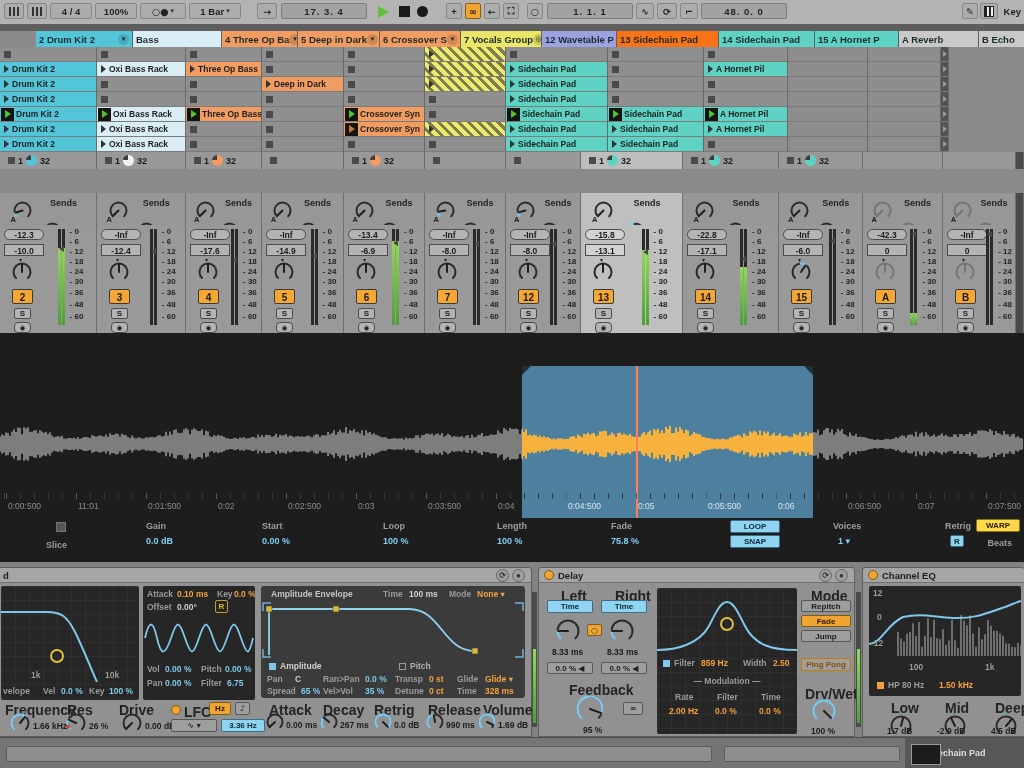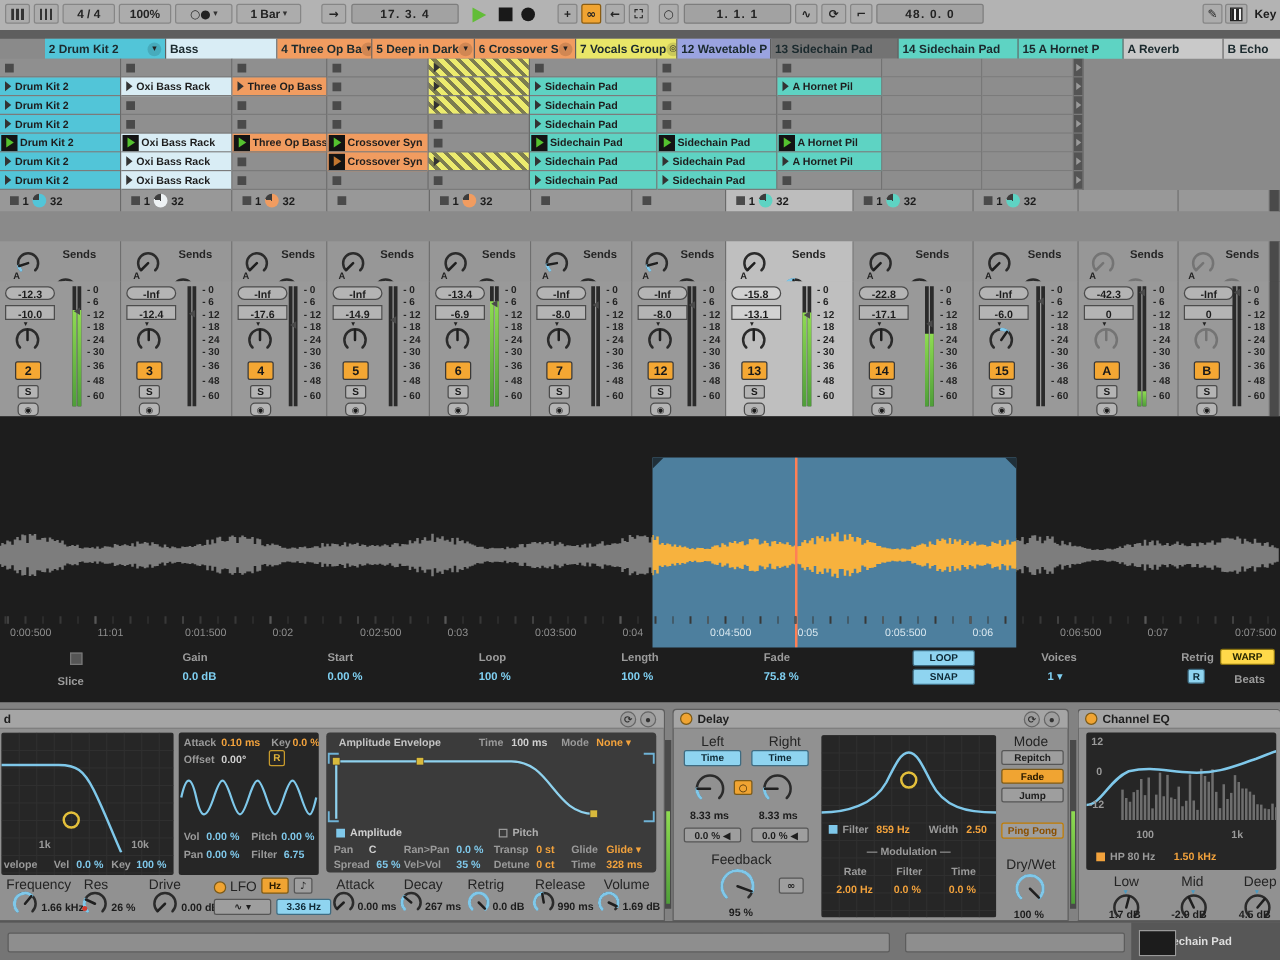--- a/index.html
+++ b/index.html
@@ -104,21 +104,21 @@
   .devicon{position:absolute;top:1px;width:11px;height:11px;font-size:8px;line-height:11px;text-align:center;color:#333;
            border:1px solid #666;border-radius:50%;background:#9e9e9e;}
   .display{position:absolute;background:#262626;border-radius:2px;
            background-image:linear-gradient(#2f2f2f 1px,transparent 1px),linear-gradient(90deg,#2f2f2f 1px,transparent 1px);
            background-size:14px 14px;overflow:hidden;}
   .dkpanel{position:absolute;background:#3b3b3b;border-radius:3px;overflow:hidden;}
   .glbl{position:absolute;font-size:8.5px;font-weight:bold;color:#9a9a9a;white-space:nowrap;}
   .wv{position:absolute;font-size:8.5px;font-weight:bold;color:#cfcfcf;white-space:nowrap;}
   .bv{position:absolute;font-size:8.5px;font-weight:bold;color:#7fc8ea;white-space:nowrap;}
   .ov{position:absolute;font-size:8.5px;font-weight:bold;color:#f2a23c;white-space:nowrap;}
-  .dlbl{position:absolute;font-size:11px;font-weight:normal;color:#242424;white-space:nowrap;}
+  .dlbl{position:absolute;font-size:14px;font-weight:bold;color:#242424;white-space:nowrap;}
   .dval{position:absolute;font-size:8.5px;font-weight:bold;color:#1c1c1c;white-space:nowrap;}
   .knob{position:absolute;display:inline-block;}
   .gbtn{position:absolute;background:#9e9e9e;border:1px solid #565656;border-radius:2px;color:#1d1d1d;
         font-size:8px;font-weight:bold;text-align:center;box-sizing:border-box;}
   .obtn{position:absolute;background:#f0a432;border:1px solid #7c5a17;border-radius:2px;color:#2a1a00;
         font-size:8px;font-weight:bold;text-align:center;box-sizing:border-box;}
   .ppbtn{position:absolute;background:#9e9e9e;border:1px solid #c27c00;border-radius:2px;color:#8a4f00;
         font-size:8px;font-weight:bold;text-align:center;box-sizing:border-box;}
   .cb{position:absolute;width:7px;height:7px;box-sizing:border-box;}
   .chainmeter{position:absolute;width:5px;background:#4a4a4a;}
@@ -233,21 +233,21 @@
         <span>6 Crossover S</span>
         <span class="fold">▾</span>
       </div>
       <div class="th" style="width:81px;background:#e9e668">
         <span>7 Vocals Group</span>
         <span class="fold ico">◎</span>
       </div>
       <div class="th" style="width:75px;background:#9aa3e0">
         <span>12 Wavetable P</span>
       </div>
-      <div class="th" style="width:102px;background:#737373">
+      <div class="th" style="width:102px;background:#f97316">
         <span>13 Sidechain Pad</span>
       </div>
       <div class="th" style="width:96px;background:#5ed3c3">
         <span>14 Sidechain Pad</span>
       </div>
       <div class="th" style="width:84px;background:#5ed3c3">
         <span>15 A Hornet P</span>
       </div>
       <div class="th" style="width:80px;background:#c9c9c9">
         <span>A Reverb</span>
@@ -330,20 +330,44 @@
           <span class="ssq"></span>
         </div>
         <div class="slot">
           <span class="ssq"></span>
         </div>
         <div class="slot" style="background:#f19c60">
           <span class="playbox">
             <span class="ptri"></span>
           </span>
           <span class="cl">Three Op Bass</span>
+        </div>
+        <div class="slot">
+          <span class="ssq"></span>
+        </div>
+        <div class="slot">
+          <span class="ssq"></span>
+        </div>
+      </div>
+      <div class="tcol" style="width:82px">
+        <div class="slot">
+          <span class="ssq"></span>
+        </div>
+        <div class="slot">
+          <span class="ssq"></span>
+        </div>
+        <div class="slot" style="background:#f19c60">
+          <span class="ctri"></span>
+          <span class="cl">Deep in Dark</span>
+        </div>
+        <div class="slot">
+          <span class="ssq"></span>
+        </div>
+        <div class="slot">
+          <span class="ssq"></span>
         </div>
         <div class="slot">
           <span class="ssq"></span>
         </div>
         <div class="slot">
           <span class="ssq"></span>
         </div>
       </div>
       <div class="tcol" style="width:81px">
         <div class="slot">

